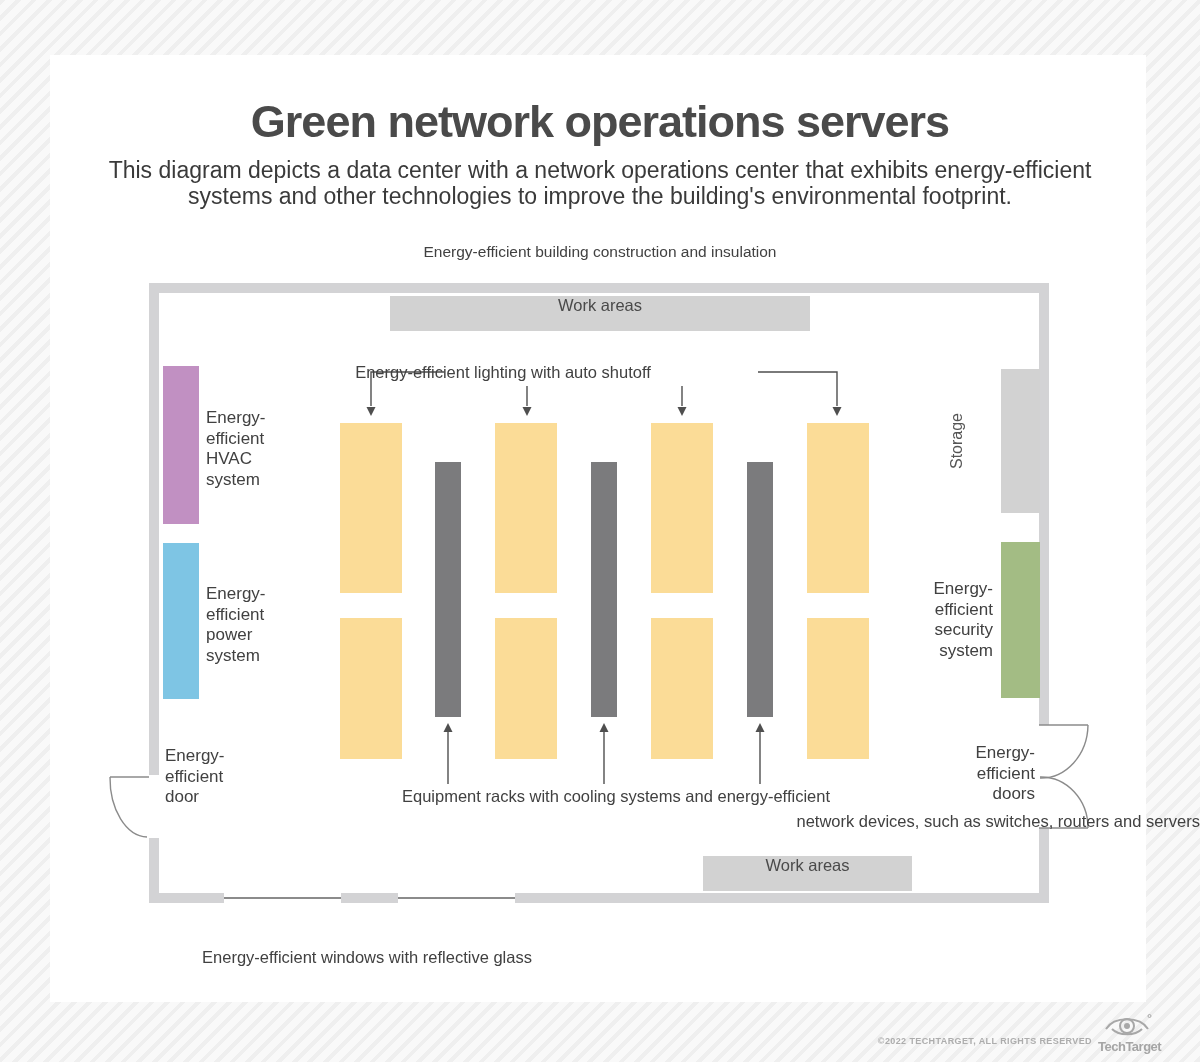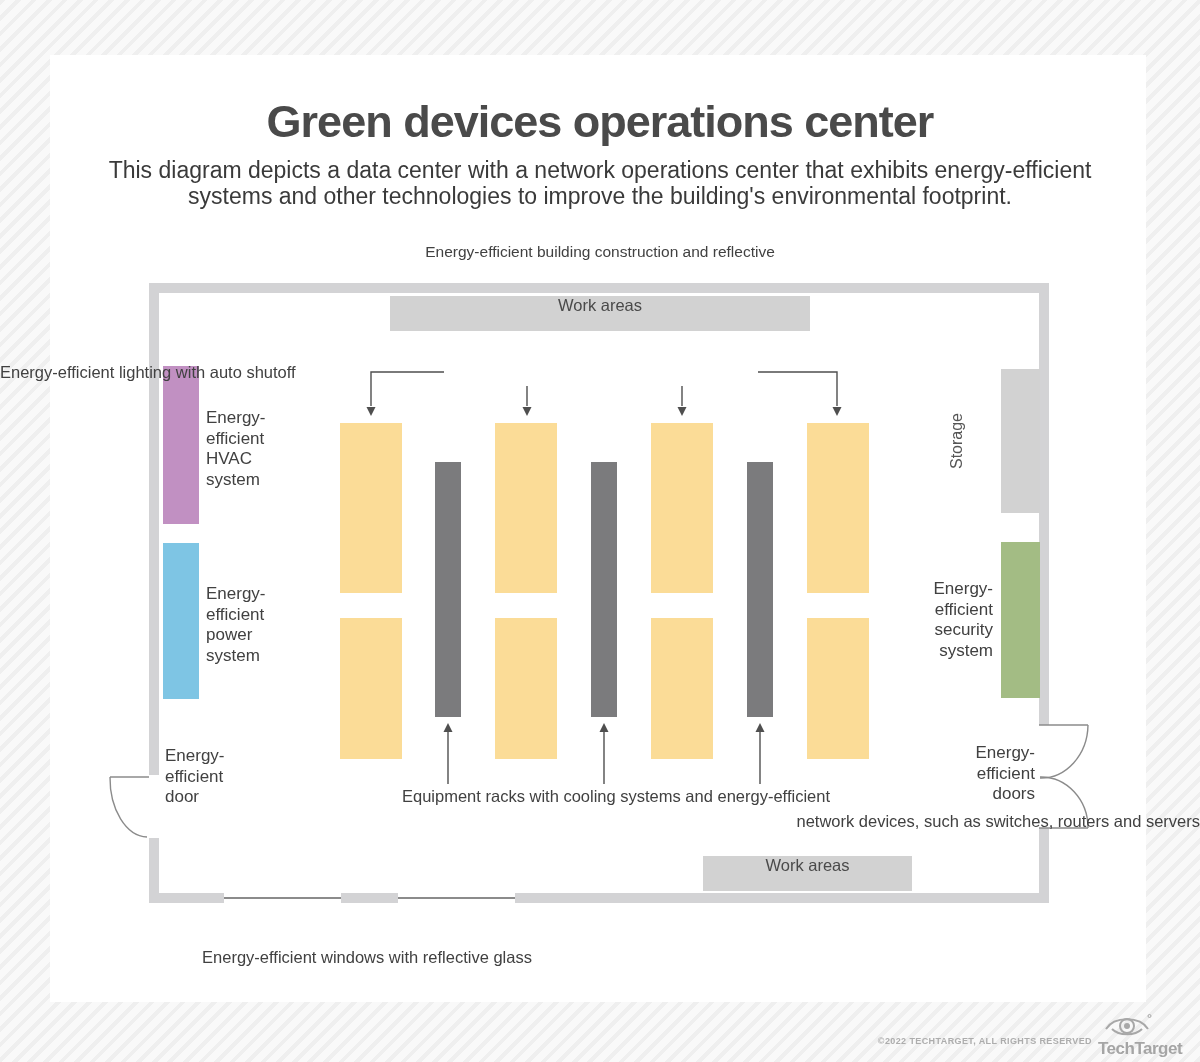--- a/index.html
+++ b/index.html
@@ -17,31 +17,31 @@
   .wall{background:#d3d3d5;}
   .zone{display:flex;justify-content:center;}
   .workarea{background:#d2d2d2;color:#4a4a4a;font-size:16.5px;}
   .lbl{font-size:17px;color:#414141;line-height:20.5px;white-space:pre-line;}
   .ann{font-size:16.5px;color:#414141;}
   .storage-txt{transform:rotate(-90deg);font-size:16px;color:#555;white-space:nowrap;}
   .svg-overlay{left:0;top:0;width:1200px;height:1062px;pointer-events:none;}
   .copyright{left:0;top:1036px;width:1092px;text-align:right;font-size:9px;font-weight:bold;
              letter-spacing:0.4px;color:#adadad;}
   .brand{left:1098px;top:1011px;width:60px;text-align:center;}
-  .brand-txt{font-size:17px;font-weight:bold;color:#a5a5a5;letter-spacing:-0.5px;margin-top:-2px;}
+  .brand-txt{font-size:13px;font-weight:bold;color:#a5a5a5;letter-spacing:-0.5px;margin-top:-2px;}
 </style>
 </head>
 <body>
 
 <div class="abs card"></div>
 
-<div class="abs title">Green devices operations center</div>
+<div class="abs title">Green network operations servers</div>
 <div class="abs subtitle" style="top:157px;">This diagram depicts a data center with a network operations center that exhibits energy-efficient</div>
 <div class="abs subtitle" style="top:183px;">systems and other technologies to improve the building's environmental footprint.</div>
-<div class="abs toplabel">Energy-efficient building construction and reflective</div>
+<div class="abs toplabel">Energy-efficient building construction and insulation</div>
 
 <div class="abs wall" style="left: 149px; top: 283px; width: 900px; height: 10px; background-color: rgb(211, 211, 213);"></div>
 <div class="abs wall" style="left: 149px; top: 283px; width: 10px; height: 492px; background-color: rgb(211, 211, 213);"></div>
 <div class="abs wall" style="left: 149px; top: 838px; width: 10px; height: 65px; background-color: rgb(211, 211, 213);"></div>
 <div class="abs wall" style="left: 1039px; top: 283px; width: 10px; height: 442px; background-color: rgb(211, 211, 213);"></div>
 <div class="abs wall" style="left: 1039px; top: 828px; width: 10px; height: 75px; background-color: rgb(211, 211, 213);"></div>
 <div class="abs wall" style="left: 149px; top: 893px; width: 75px; height: 10px; background-color: rgb(211, 211, 213);"></div>
 <div class="abs wall" style="left: 341px; top: 893px; width: 57px; height: 10px; background-color: rgb(211, 211, 213);"></div>
 <div class="abs wall" style="left: 515px; top: 893px; width: 534px; height: 10px; background-color: rgb(211, 211, 213);"></div>
 
@@ -130,21 +130,21 @@
 efficient
 security
 system</div>
 <div class="abs lbl" style="left:165px;top:746px;">Energy-
 efficient
 door</div>
 <div class="abs lbl" style="left:885px;top:743px;width:150px;text-align:right;">Energy-
 efficient
 doors</div>
 
-<div class="abs ann" style="left:0;top:363px;width:1006px;">Energy-efficient lighting with auto shutoff</div>
+<div class="abs ann" style="left:0;top:363px;width:1006px;text-align:center;">Energy-efficient lighting with auto shutoff</div>
 <div class="abs ann" style="left:16px;top:787px;width:1200px;text-align:center;">Equipment racks with cooling systems and energy-efficient</div>
 <div class="abs ann" style="left:0;top:806px;width:1200px;text-align:right;margin-top:6px;">network devices, such as switches, routers and servers</div>
 <div class="abs ann" style="left:17px;top:948px;width:700px;text-align:center;">Energy-efficient windows with reflective glass</div>
 
 <div class="abs copyright">©2022 TECHTARGET, ALL RIGHTS RESERVED</div>
 <div class="abs brand">
   <svg width="48" height="26" viewBox="0 0 48 26" xmlns="http://www.w3.org/2000/svg">
     <g stroke="#a8a8a8" stroke-width="2" fill="none">
       <path d="M2,18 C10,5 36,5 44,18"></path>
       <path d="M8,18 C15,25 31,25 38,18"></path>

